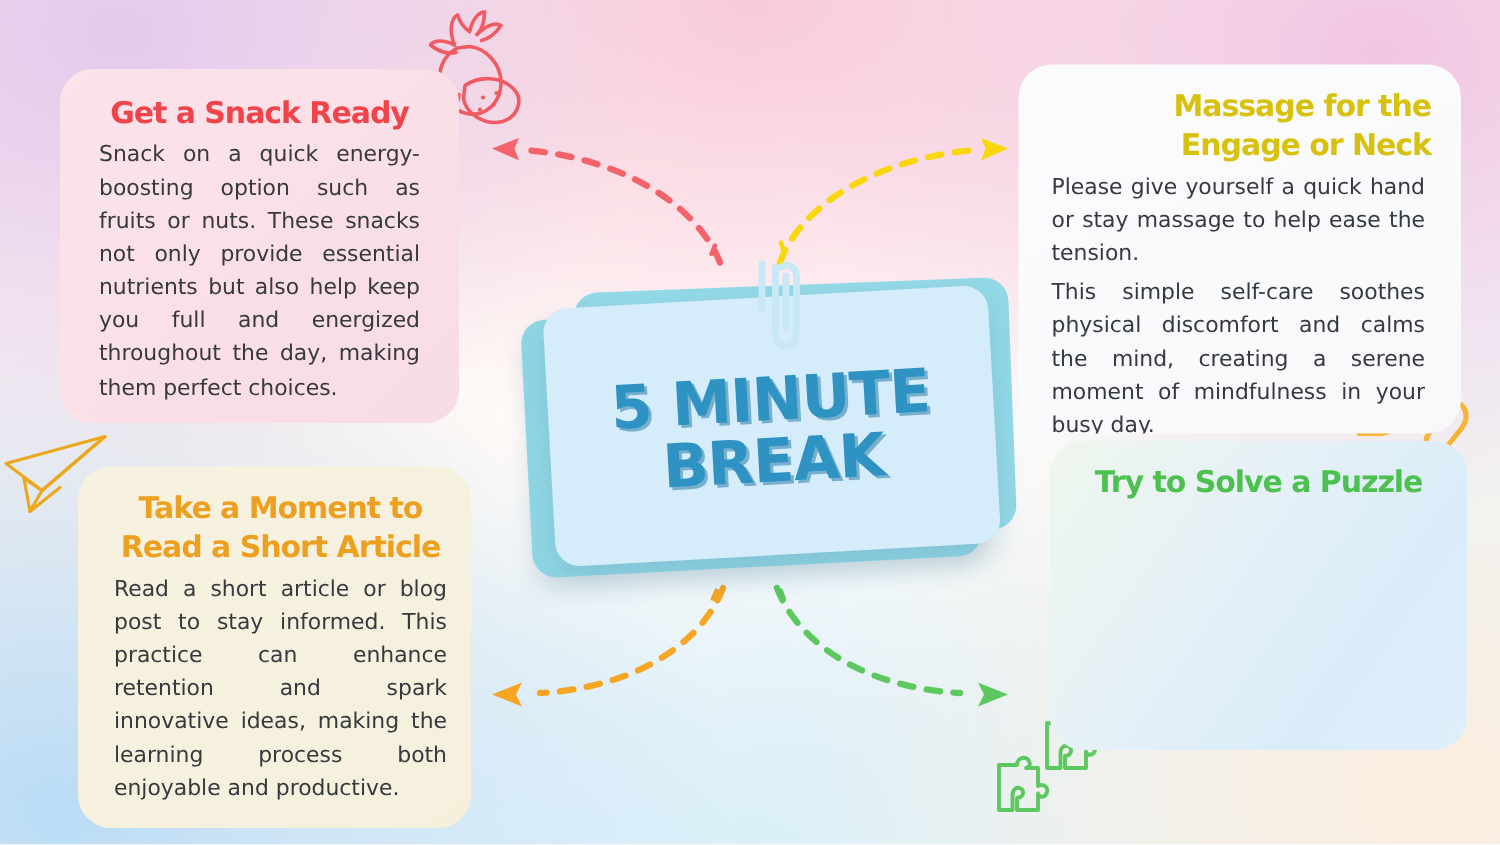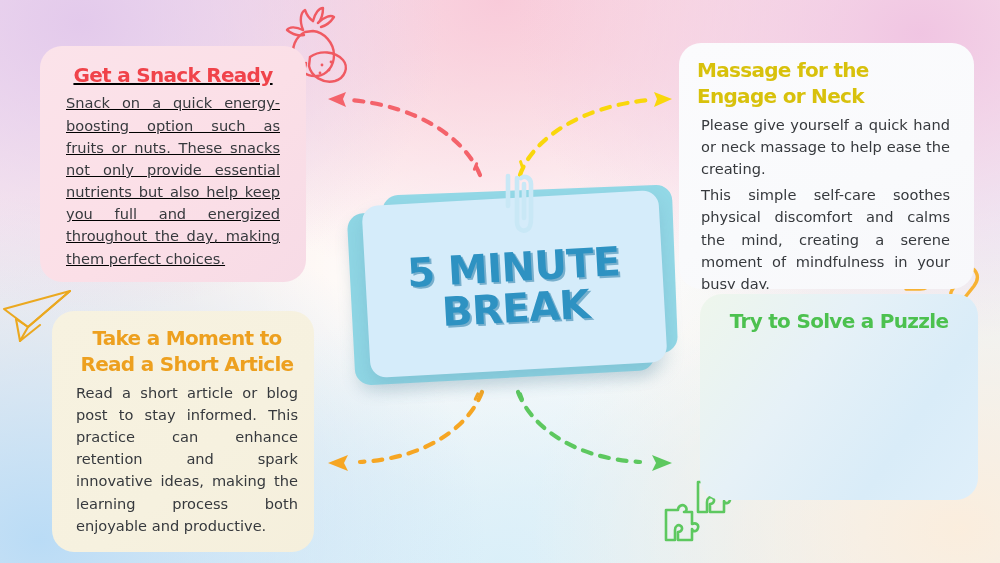--- a/index.html
+++ b/index.html
@@ -66,31 +66,30 @@
     hyphens: none;
   }
   .card-body p { margin: 4px; }
   .card-body p + p { margin-top: 1px; }
 
   
   #card-snack {
     left: 40px; top: 46px; width: 266px; height: 236px;
     background: linear-gradient(135deg, #fbe3ea 0%, #fbdfe7 55%, #f7dbe6 100%);
     border-radius: 22px 22px 22px 22px;
-    text-decoration: underline;
   }
   #card-snack .card-title { color: #f0434a; }
 
   #card-massage {
     left: 679px; top: 43px; width: 295px; height: 246px;
     background: linear-gradient(160deg, #fbfbfd 0%, #f9fafc 60%, #f8f8fb 100%);
     border-radius: 22px;
     padding: 14px 20px 14px 18px;
   }
-  #card-massage .card-title { color: #d8c10c; text-align: left; }
+  #card-massage .card-title { color: #d8c10c; text-align: right; }
 
   #card-article {
     left: 52px; top: 311px; width: 262px; height: 241px;
     background: linear-gradient(140deg, #f7f2e0 0%, #f6f1df 60%, #f5efdc 100%);
     border-radius: 22px;
     padding: 14px 12px 14px 20px;
   }
   #card-article .card-title { color: #eda01f; }
 
   #card-puzzle {
@@ -246,21 +245,21 @@
       <p>Snack on a quick energy-boosting option such as fruits or nuts. These snacks not only provide essential nutrients but also help keep you full and energized throughout the day, making them perfect choices.</p>
     </div>
   </div>
 
   <div class="card" id="card-massage">
     <div class="card-title">
       <span>Massage for the</span><br>
       <span>Engage or Neck</span>
     </div>
     <div class="card-body">
-      <p>Please give yourself a quick hand or neck massage to help ease the creating.</p>
+      <p>Please give yourself a quick hand or stay massage to help ease the tension.</p>
       <p>This simple self-care soothes physical discomfort and calms the mind, creating a serene moment of mindfulness in your busy day.</p>
     </div>
   </div>
 
   <div class="card" id="card-article">
     <div class="card-title">
       <span>Take a Moment to</span><br>
       <span>Read a Short Article</span>
     </div>
     <div class="card-body">

